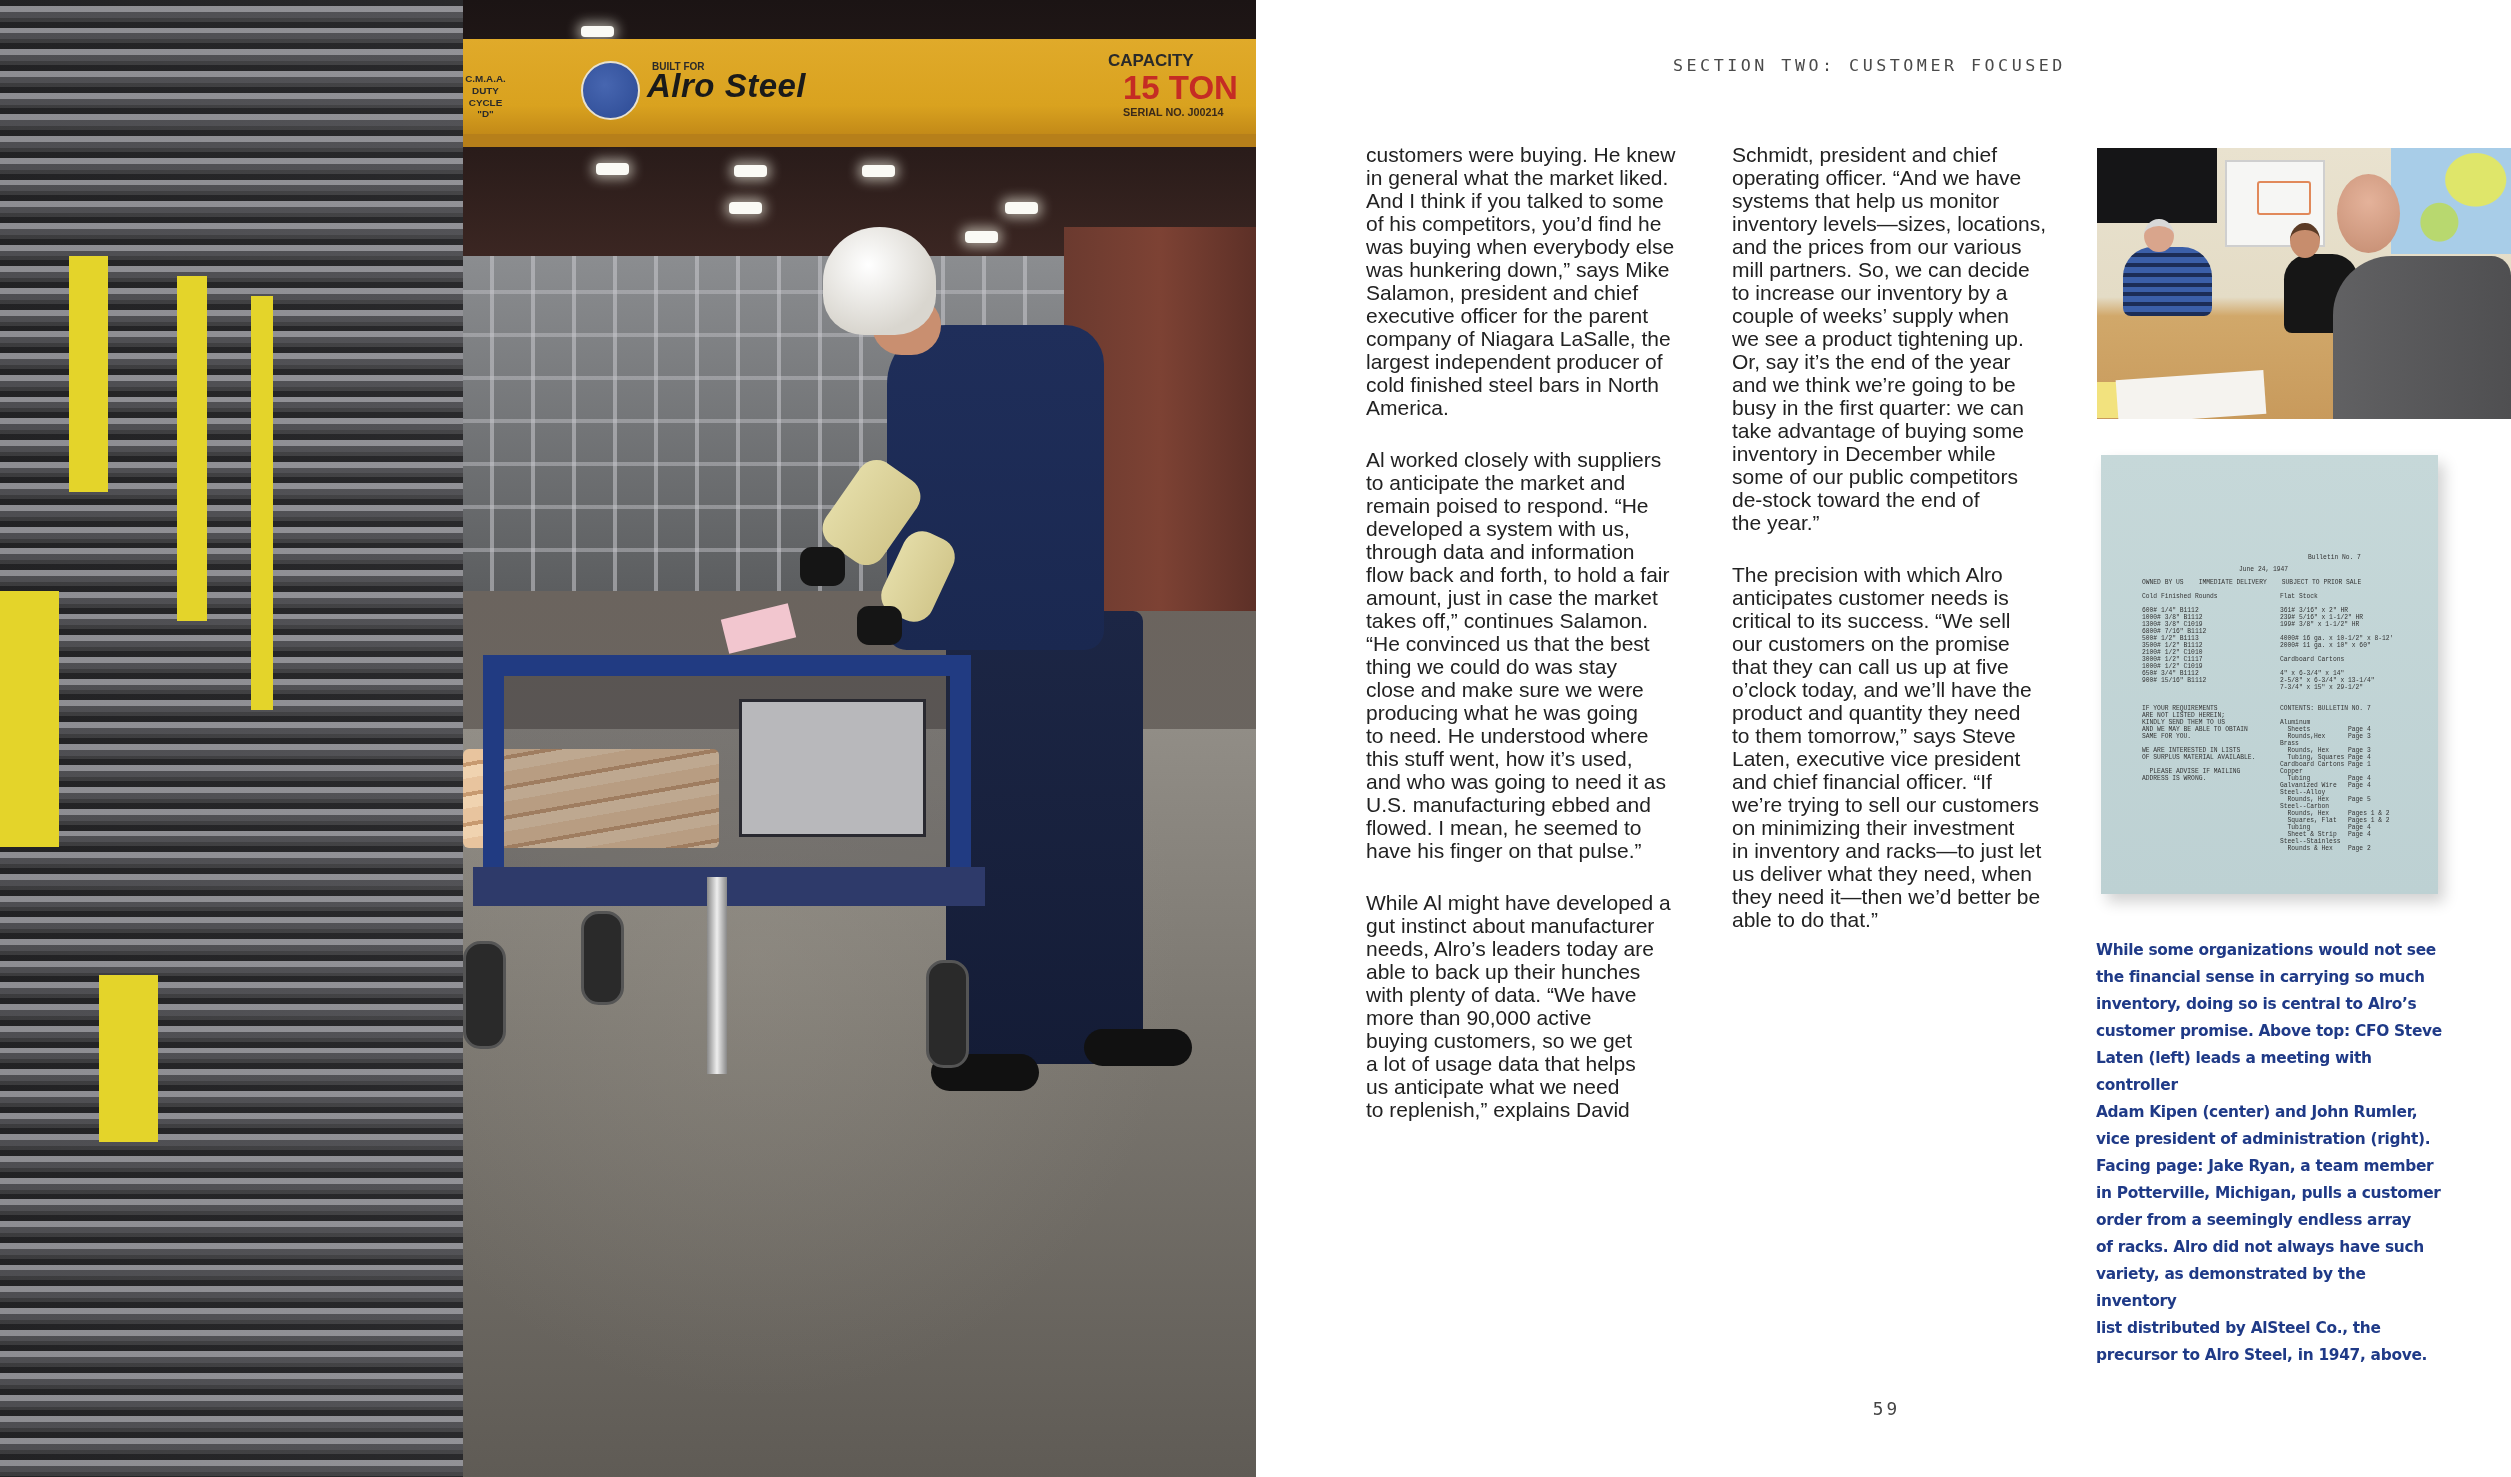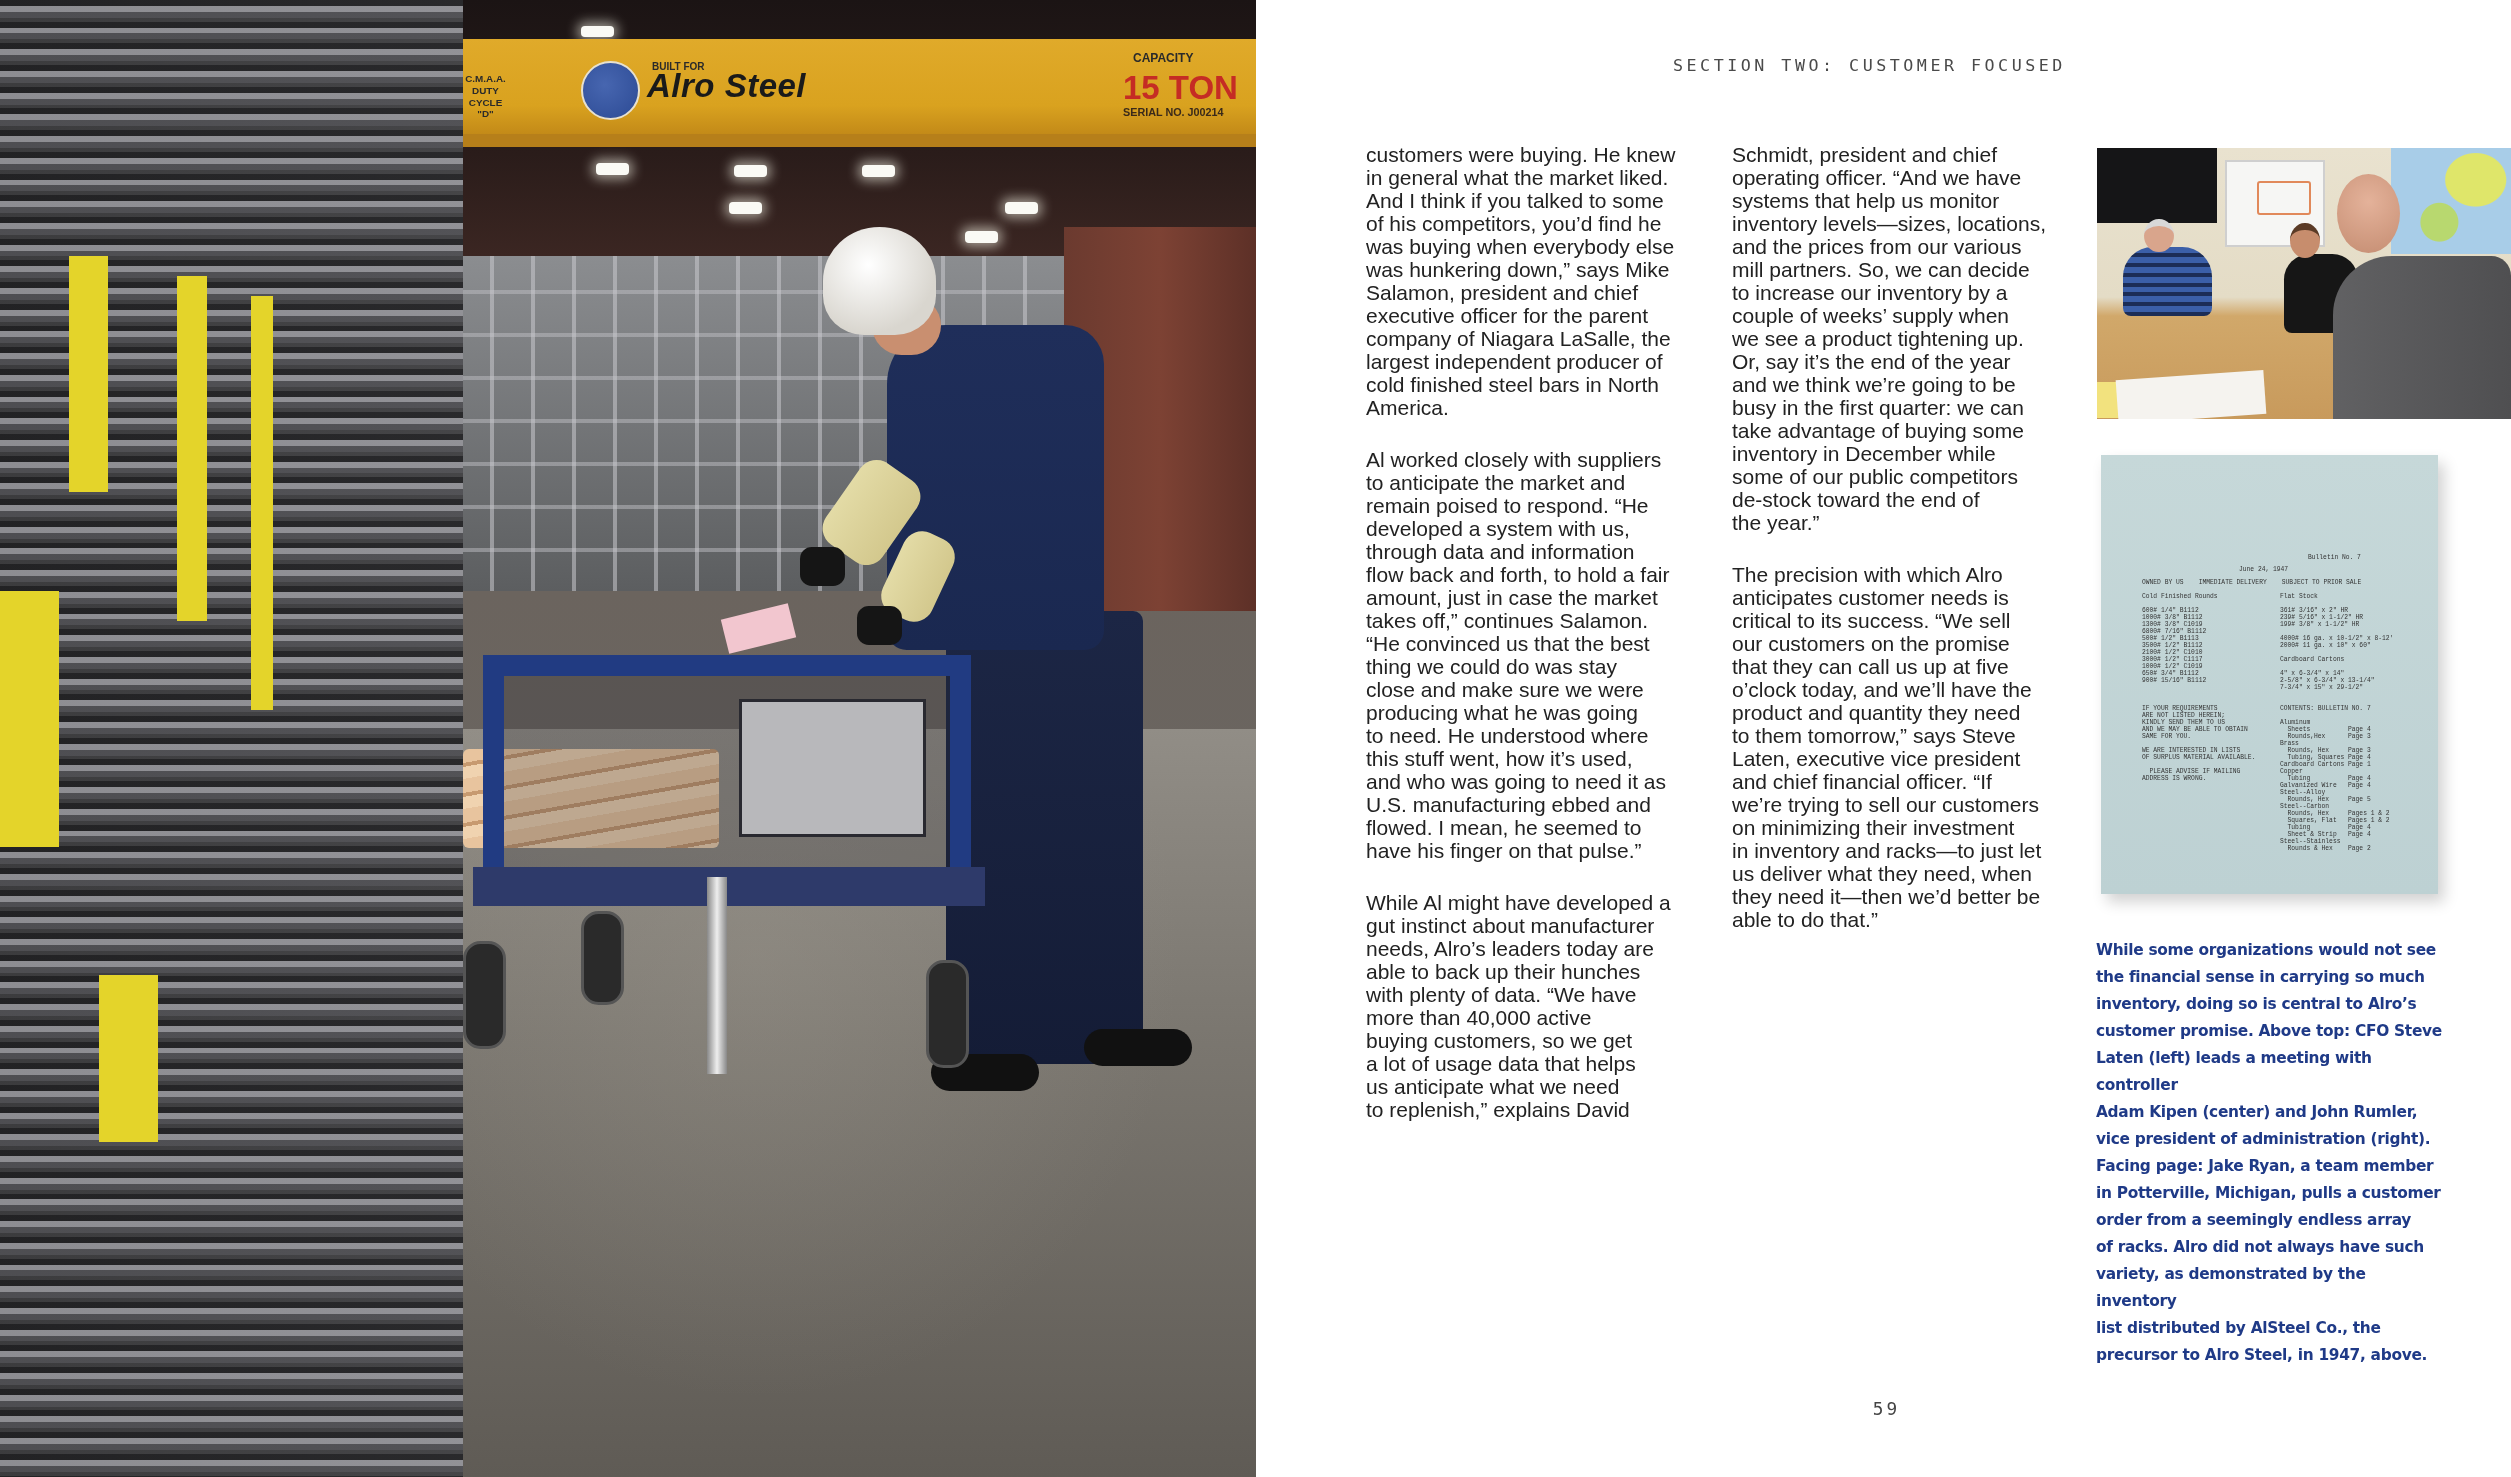--- a/index.html
+++ b/index.html
@@ -15,21 +15,21 @@
     background: linear-gradient(180deg,#1b1414 0%, #2a1c1a 60%, #3b2622 100%); }
   .crane-beam { position:absolute; left:350px; top:39px; width:906px; height:108px;
     background: linear-gradient(180deg,#e0aa2a 0%,#d9a21f 70%,#c38a18 100%);
     border-bottom: 13.8px solid #b67f1a; }
   .crane-logo-circle { position:absolute; left:581px; top:61px; width:59px; height:59px; border-radius:50%;
     background: radial-gradient(circle at 40% 40%, #4766b0, #2c4a94); border: 2px solid #e7e1cf; }
   .crane-brand { position:absolute; left:647px; top:67px; font-family:"Liberation Sans",sans-serif;
     font-weight:bold; font-style:italic; font-size:33px; color:#1a1a1a; letter-spacing:0.5px;text-align:center; }
   .crane-brand-small { position:absolute; left:652px; top:61px; font-size:10px; color:#2a2a2a; font-weight:bold; }
   .crane-duty { position:absolute; left:456px; top:73px; width:59px; font-size:9.9px; line-height:11.8px; text-align:center; color:#2a2a2a; font-weight:bold; }
-  .crane-capacity { position:absolute; left:1133px; top:51px; font-size:12px; font-weight:bold; color:#2a2a2a; }
+  .crane-capacity { position:absolute; left:1108px; top:51px; font-size:17px; font-weight:bold; color:#2a2a2a; }
   .crane-ton { position:absolute; left:1123px; top:69px; font-size:33px; font-weight:bold; color:#c52c24; }
   .crane-serial { position:absolute; left:1123px; top:106px; font-size:10.8px; font-weight:bold; color:#3a2a1a; }
   .ceiling-light { position:absolute; width:33px; height:11.8px; background:#fafaf5; border-radius:3.9px; box-shadow:0 0 11.8px 3.9px rgba(255,255,240,.55); }
 
   .back-rack { position:absolute; left:453px; top:256px; width:611px; height:335px;
     background:
       repeating-linear-gradient(90deg, transparent 0 37px, rgba(200,200,205,.55) 37px 41px),
       repeating-linear-gradient(0deg, transparent 0 39px, rgba(190,190,195,.5) 39px 43px),
       linear-gradient(180deg,#8b8d90,#5c5e60); }
   .back-wall-red { position:absolute; left:1064px; top:227px; width:192px; height:384px;
@@ -198,21 +198,21 @@
 this stuff went, how it’s used,
 and who was going to need it as
 U.S. manufacturing ebbed and
 flowed. I mean, he seemed to
 have his finger on that pulse.”</p>
   <p>While Al might have developed a
 gut instinct about manufacturer
 needs, Alro’s leaders today are
 able to back up their hunches
 with plenty of data. “We have
-more than 40,000 active
+more than 90,000 active
 buying customers, so we get
 a lot of usage data that helps
 us anticipate what we need
 to replenish,” explains David</p>
 </div>
 
 <div class="col col-2">
   <p>Schmidt, president and chief
 operating officer. “And we have
 systems that help us monitor

